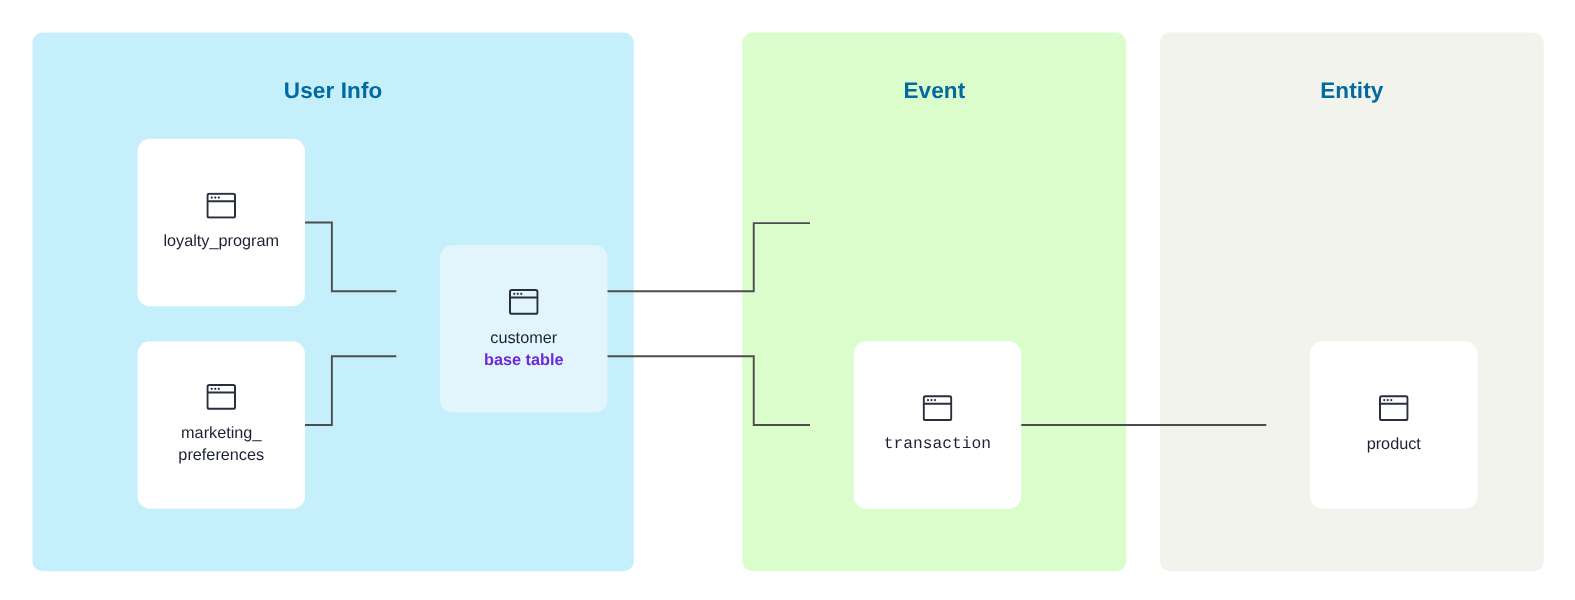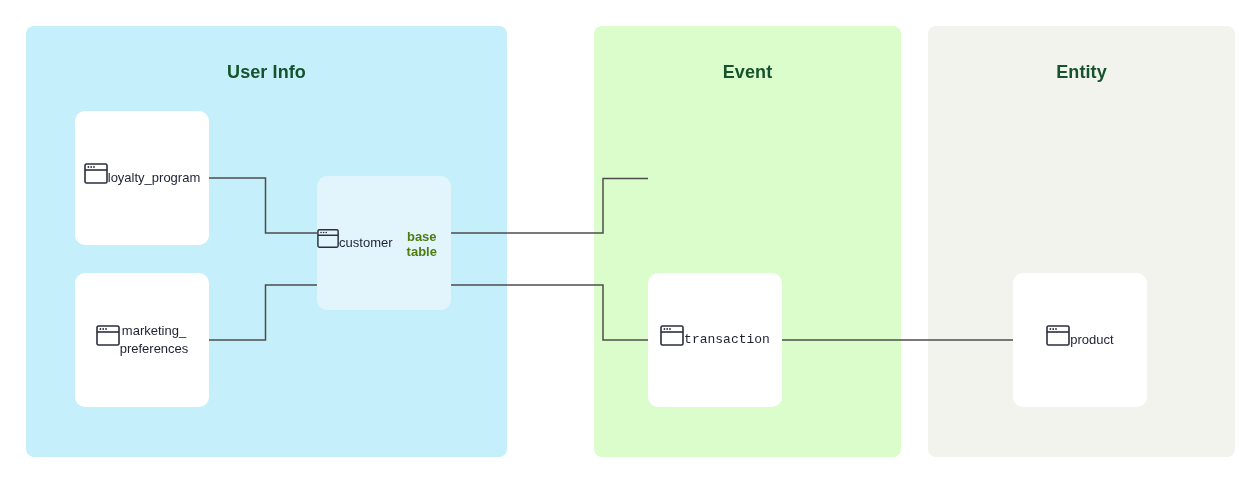--- a/index.html
+++ b/index.html
@@ -26,21 +26,21 @@
   .group-entity    { left: 928px; width: 307px; background: #f2f3ec; }
 
   .group-title {
     position: absolute;
     top: 36px;
     left: 0;
     width: 100%;
     text-align: center;
     font-size: 18px;
     font-weight: 700;
-    color: #14532d;
+    color: #0369a1;
     letter-spacing: 0.1px;
   }
 
   
   .edges {
     position: absolute;
     left: 0; top: 0;
     width: 1260px; height: 480px;
     pointer-events: none;
   }
@@ -51,49 +51,50 @@
   }
 
   
   .node {
     position: absolute;
     width: 134px;
     height: 134px;
     background: #ffffff;
     border-radius: 10px;
     display: flex;
-    flex-direction: row;
+    flex-direction: column;
     align-items: center;
     justify-content: center;
     cursor: pointer;
+    margin-left: 35px;
   }
   .node-customer { background: #e2f5fc; }
 
   .node .icon {
     display: block;
     margin-bottom: 9px;
   }
   .node .label {
     font-size: 13px;
     line-height: 1.35;
     color: #1d2233;
     text-align: center;
     white-space: pre-line;
   }
   .node .badge {
     margin-top: 1px;
     font-size: 13px;
     font-weight: 700;
-    color: #4d7c0f;
+    color: #6d28d9;
     text-align: center;
   }
 
   .pos-loyalty     { left: 75px;   top: 111px; }
   .pos-marketing   { left: 75px;   top: 273px; }
-  .pos-customer    { left: 317px;  top: 176px; }
+  .pos-customer    { left: 317px;  top: 196px; }
   .pos-email       { left: 648px;  top: 112px; }
   .pos-transaction { left: 648px;  top: 273px; font-family: Liberation Mono, monospace; }
   .pos-product     { left: 1013px; top: 273px; }
 </style>
 </head>
 <body>
 
 <div class="canvas">
 
   <div class="group group-user-info">

